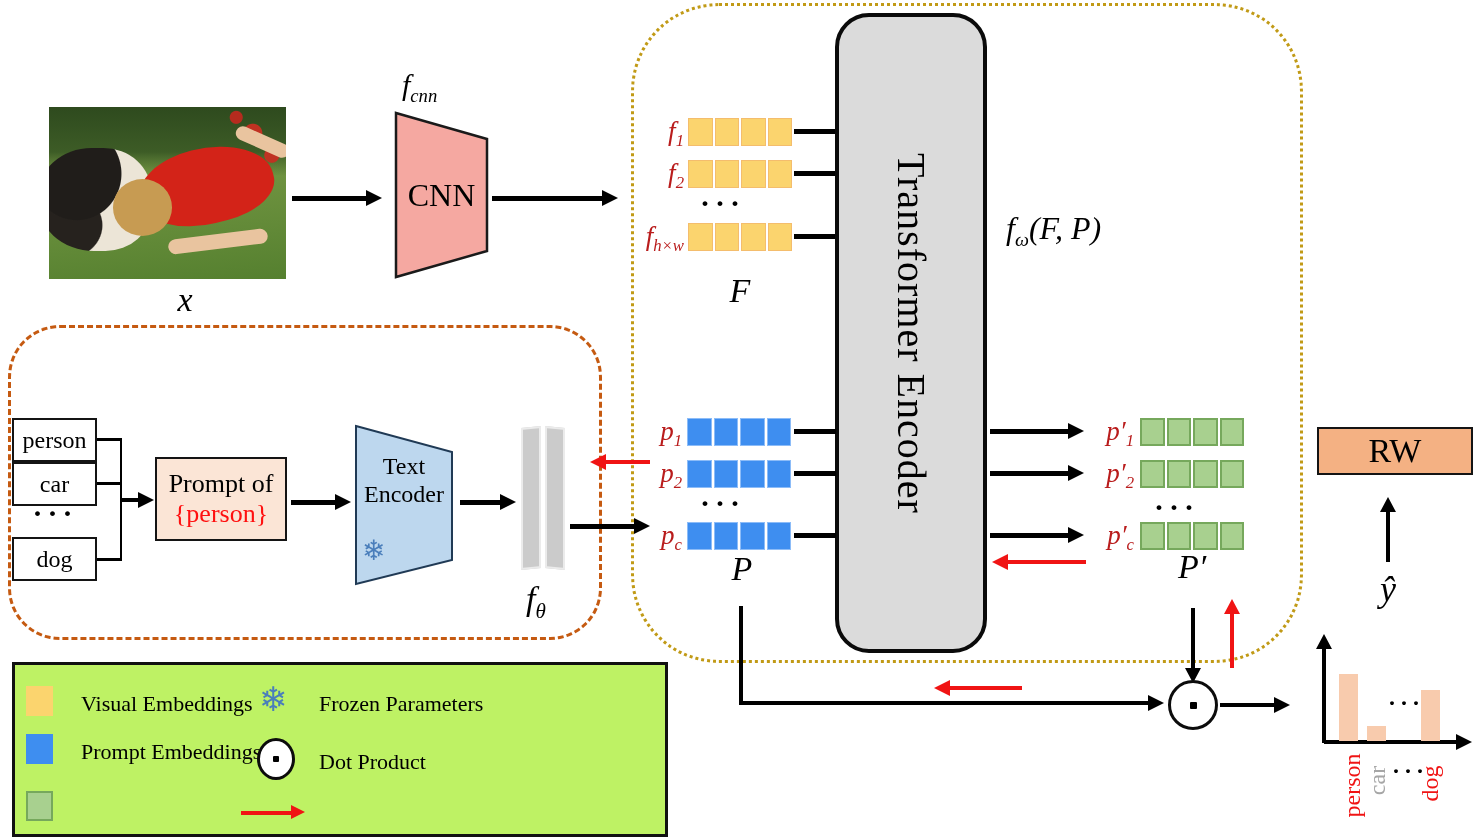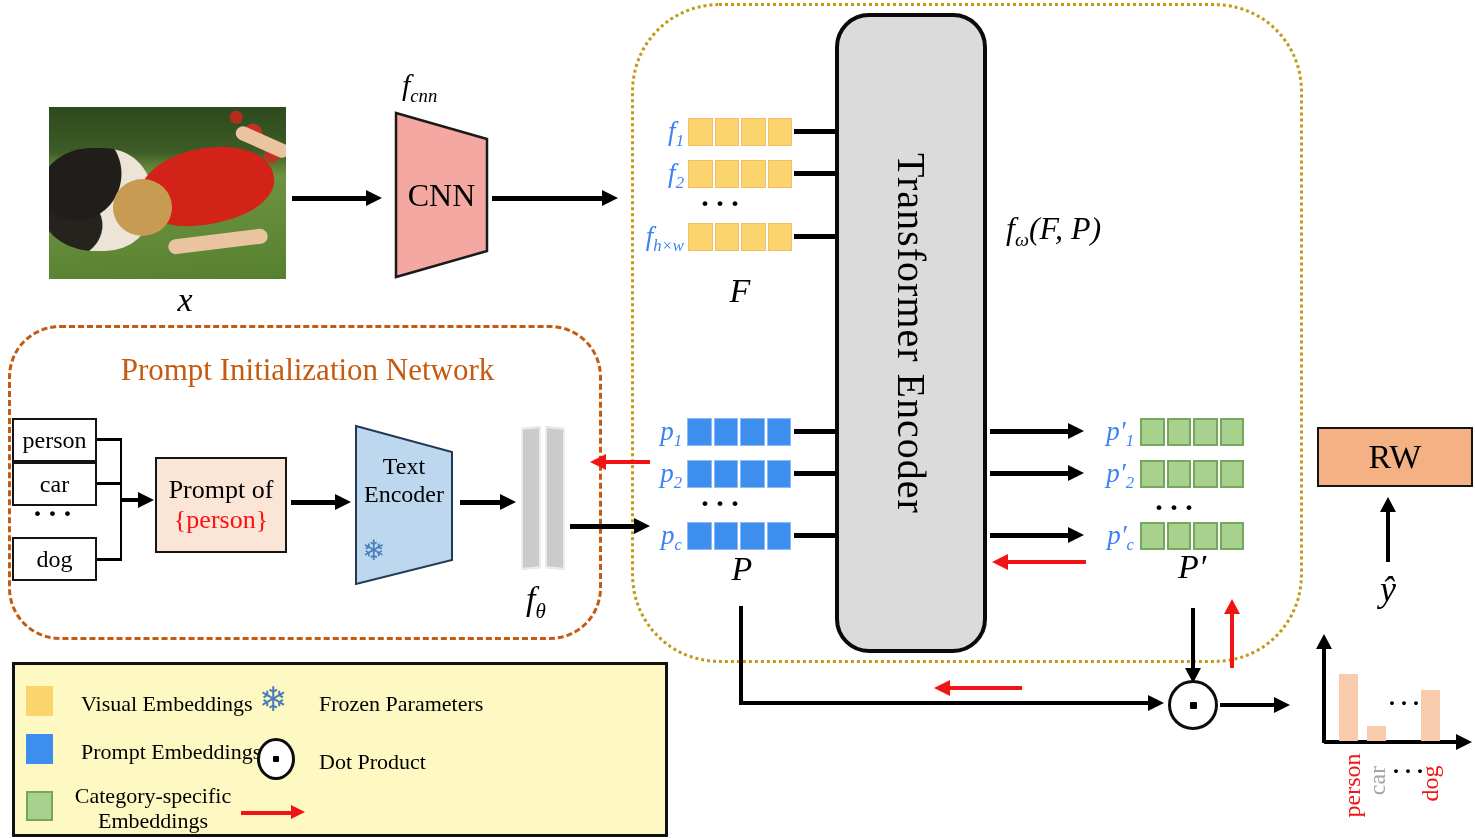--- a/index.html
+++ b/index.html
@@ -19,53 +19,53 @@
   .ah-d { border-left:8px solid transparent; border-right:8px solid transparent; border-top:15px solid #000; }
   .ah-r.redh { border-left-color:var(--red); }
   .ah-l.redh { border-right-color:var(--red); }
   .ah-u.redh { border-bottom-color:var(--red); }
   
   .emb-row { position:absolute; width:104px; height:28px; display:flex; gap:2px; }
   .emb-row .cell { flex:1; }
   .emb-row.yellow .cell { background:var(--yellow_fill); box-shadow:inset 0 0 0 1px rgba(238,170,110,.55); }
   .emb-row.blue .cell { background:var(--blue_fill); box-shadow:inset 0 0 0 1px rgba(160,200,250,.8); }
   .emb-row.green .cell { background:var(--green_fill); box-shadow:inset 0 0 0 2px var(--green_border); }
-  .row-label { position:absolute; width:84px; text-align:right; font-style:italic; font-size:27px; color:#3b82f6; }
+  .row-label { position:absolute; width:84px; text-align:right; font-style:italic; font-size:27px; color:#b91c1c; }
   .row-label sub, .math sub { font-size:0.62em; font-style:italic; }
   .dots { position:absolute; font-weight:bold; font-size:30px; letter-spacing:5px; color:#000; }
   .matrix-label { position:absolute; font-style:italic; font-size:34px; text-align:center; }
   
   #vsin-box { left:631px; top:3px; width:672px; height:660px; border:3px dotted var(--gold_border); border-radius:88px; }
   #pin-box { left:8px; top:325px; width:594px; height:315px; border:3px dashed var(--pin_accent); border-radius:52px; }
   #transformer { left:835px; top:13px; width:152px; height:640px; background:var(--gray_fill);
     border:4.5px solid #0a0a0a; border-radius:34px; display:flex; align-items:center; justify-content:center; }
   #transformer .vtext { writing-mode:vertical-rl; font-size:40px; color:#000; letter-spacing:1px; white-space:nowrap; }
   .cat-box { position:absolute; left:12px; width:85px; height:44px; background:#fff; border:2.5px solid #141414;
     display:flex; align-items:center; justify-content:center; font-size:24px; }
-  #promptof { left:155px; top:457px; width:132px; height:96px; background:var(--prompt_box_fill);
+  #promptof { left:155px; top:457px; width:132px; height:84px; background:var(--prompt_box_fill);
     border:2.5px solid #141414; display:flex; flex-direction:column; align-items:center; justify-content:center;
     font-size:26px; line-height:30px; }
   #promptof .obj { color:var(--object_red); }
-  #rw-box { left:1317px; top:427px; width:156px; height:60px; background:var(--rw_fill); border:2.5px solid #141414;
+  #rw-box { left:1317px; top:427px; width:156px; height:48px; background:var(--rw_fill); border:2.5px solid #141414;
     display:flex; align-items:center; justify-content:center; font-size:34px; }
   .overlay-label { position:absolute; display:flex; align-items:center; justify-content:center;
     text-align:center; white-space:pre-line; }
   
   #vsin-title { left:990px; top:58px; width:316px; text-align:center; white-space:pre-line;
     color:var(--vsin_title); font-size:31px; line-height:38px; }
   #pin-title { left:55px; top:352px; width:505px; text-align:center; color:var(--pin_accent); font-size:31px; }
   .math { position:absolute; font-style:italic; font-size:30px; color:#000; }
   
   .slab { position:absolute; width:20px; height:142px; background:#cbcbcb; border:2.5px solid #ebebeb; }
   
   .dot-circle { position:absolute; background:#fff; border:3.5px solid #0c0c0c; border-radius:50%;
     display:flex; align-items:center; justify-content:center; }
   .dot-circle .pt { width:7px; height:7px; background:#000; border-radius:1px; }
   
-  #legend { left:12px; top:662px; width:656px; height:175px; border:3px solid #111; background:#fef9c3; }
+  #legend { left:12px; top:662px; width:656px; height:175px; border:3px solid #111; background:#bef264; }
   .sw { position:absolute; left:11px; width:27px; height:30px; }
   .legend-label { position:absolute; font-size:22px; color:#000; white-space:pre-line; }
   .snow { color:var(--snowflake); }
   
   .bar { position:absolute; width:19px; background:var(--bar_fill); }
   .rot-label { position:absolute; text-align:center; font-size:24px; transform:rotate(-90deg); }
   
   #photo { left:49px; top:107px; width:237px; height:172px; overflow:hidden;
     background:linear-gradient(175deg,#8fae54 0%,#6f9340 45%,#55802f 100%); }
   #photo .foliage { position:absolute; left:0; top:0; width:100%; height:40%;
@@ -207,21 +207,20 @@
   <div class="row-label" style="left:1058px;top:520px;width:76px;"><i>p′</i><sub>c</sub></div>
   <div class="emb-row green" style="left:1140px;top:522px;">
       <div class="cell"></div>
       <div class="cell"></div>
       <div class="cell"></div>
       <div class="cell"></div>
     </div>
   <div class="matrix-label" style="left:1164px;top:548px;width:56px;">P′</div>
 
   <div class="abs" id="pin-box"></div>
-  <div class="abs" id="pin-title">Prompt Initialization Network</div>
   <div class="cat-box" style="top:418px;">person</div>
   <div class="cat-box" style="top:462px;">car</div>
   <div class="dots" style="left:20px;top:496px;width:70px;text-align:center;">···</div>
   <div class="cat-box" style="top:537px;">dog</div>
 
   <div class="ln" style="left:97px;top:438px;width:25px;height:2.5px;"></div>
   <div class="ln" style="left:97px;top:482px;width:25px;height:2.5px;"></div>
   <div class="ln" style="left:97px;top:558px;width:25px;height:2.5px;"></div>
   <div class="ln" style="left:119.5px;top:438px;width:2.5px;height:122px;"></div>
   <div class="ln" style="left:122px;top:498px;width:18px;height:4px;"></div>
@@ -291,22 +290,20 @@
   <div class="rot-label" style="left: 1357px; top: 767px; width: 40px; color: rgb(166, 166, 166);">car</div>
   <div class="dots" style="left:1392px;top:758px;font-size:24px;letter-spacing:4px;">···</div>
   <div class="rot-label" style="left: 1407px; top: 770px; width: 46px; color: rgb(240, 20, 20);">dog</div>
 
   <div class="abs" id="legend">
     <div class="sw" style="top:21px;background:var(--yellow_fill);"></div>
     <div class="legend-label" style="left:66px;top:26px;">Visual Embeddings</div>
     <div class="sw" style="top:69px;background:var(--blue_fill);"></div>
     <div class="legend-label" style="left:66px;top:74px;">Prompt Embeddings</div>
     <div class="sw" style="top:126px;background:var(--green_fill);border:2.5px solid var(--green_border);"></div>
-    <div class="legend-label" style="left:48px;top:118px;width:180px;text-align:center;line-height:25px;">Category-specific
-Embeddings</div>
     <div class="legend-label snow" style="left:244px;top:14px;font-size:34px;">❄</div>
     <div class="legend-label" style="left:304px;top:26px;">Frozen Parameters</div>
     <div class="dot-circle" style="left:242px;top:73px;width:38px;height:42px;border-width:3px;">
         <div class="pt" style="width:6px;height:6px;"></div>
       </div>
     <div class="legend-label" style="left:304px;top:84px;">Dot Product</div>
     <div class="ln red" style="left:226px;top:146px;width:52px;height:3.5px;"></div>
     <div class="ah ah-r redh" style="left:276px;top:140px;border-left-width:14px;border-top-width:7px;border-bottom-width:7px;"></div>
   </div>
 

